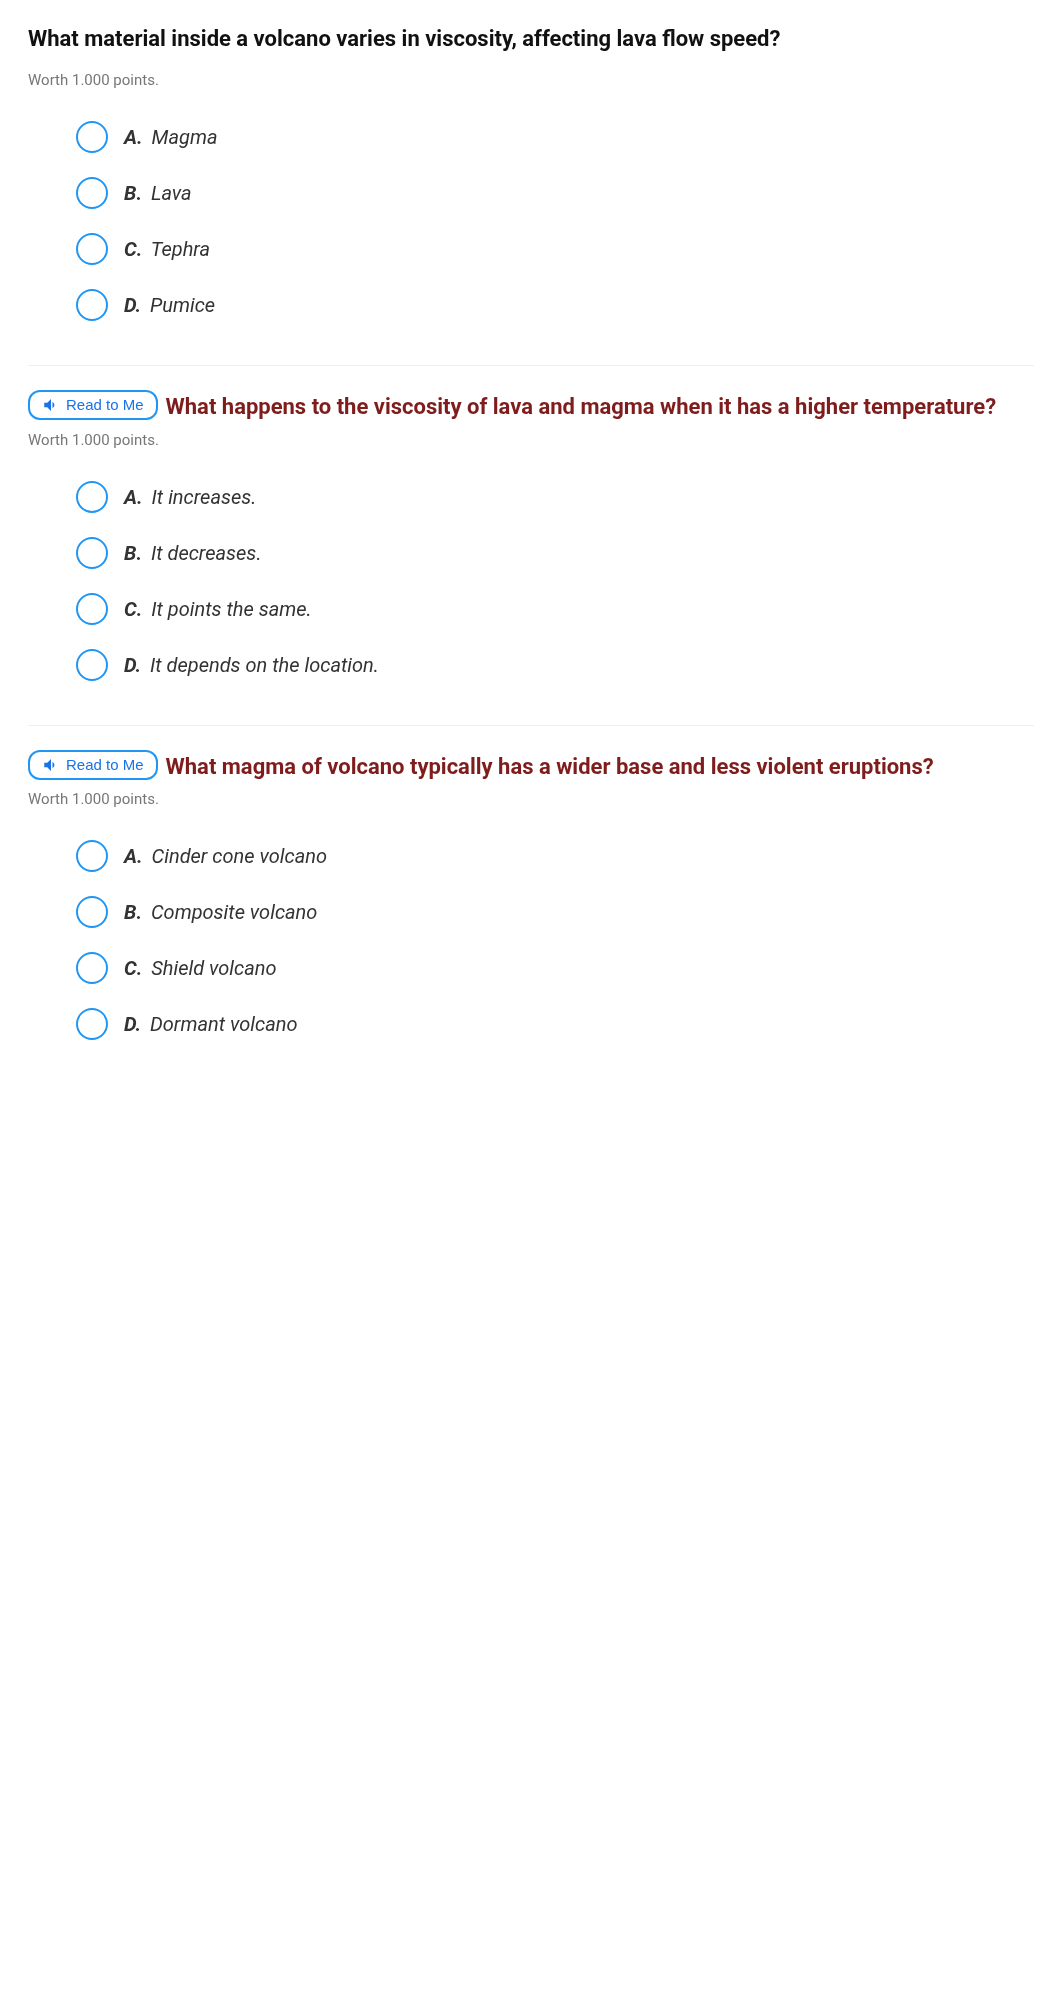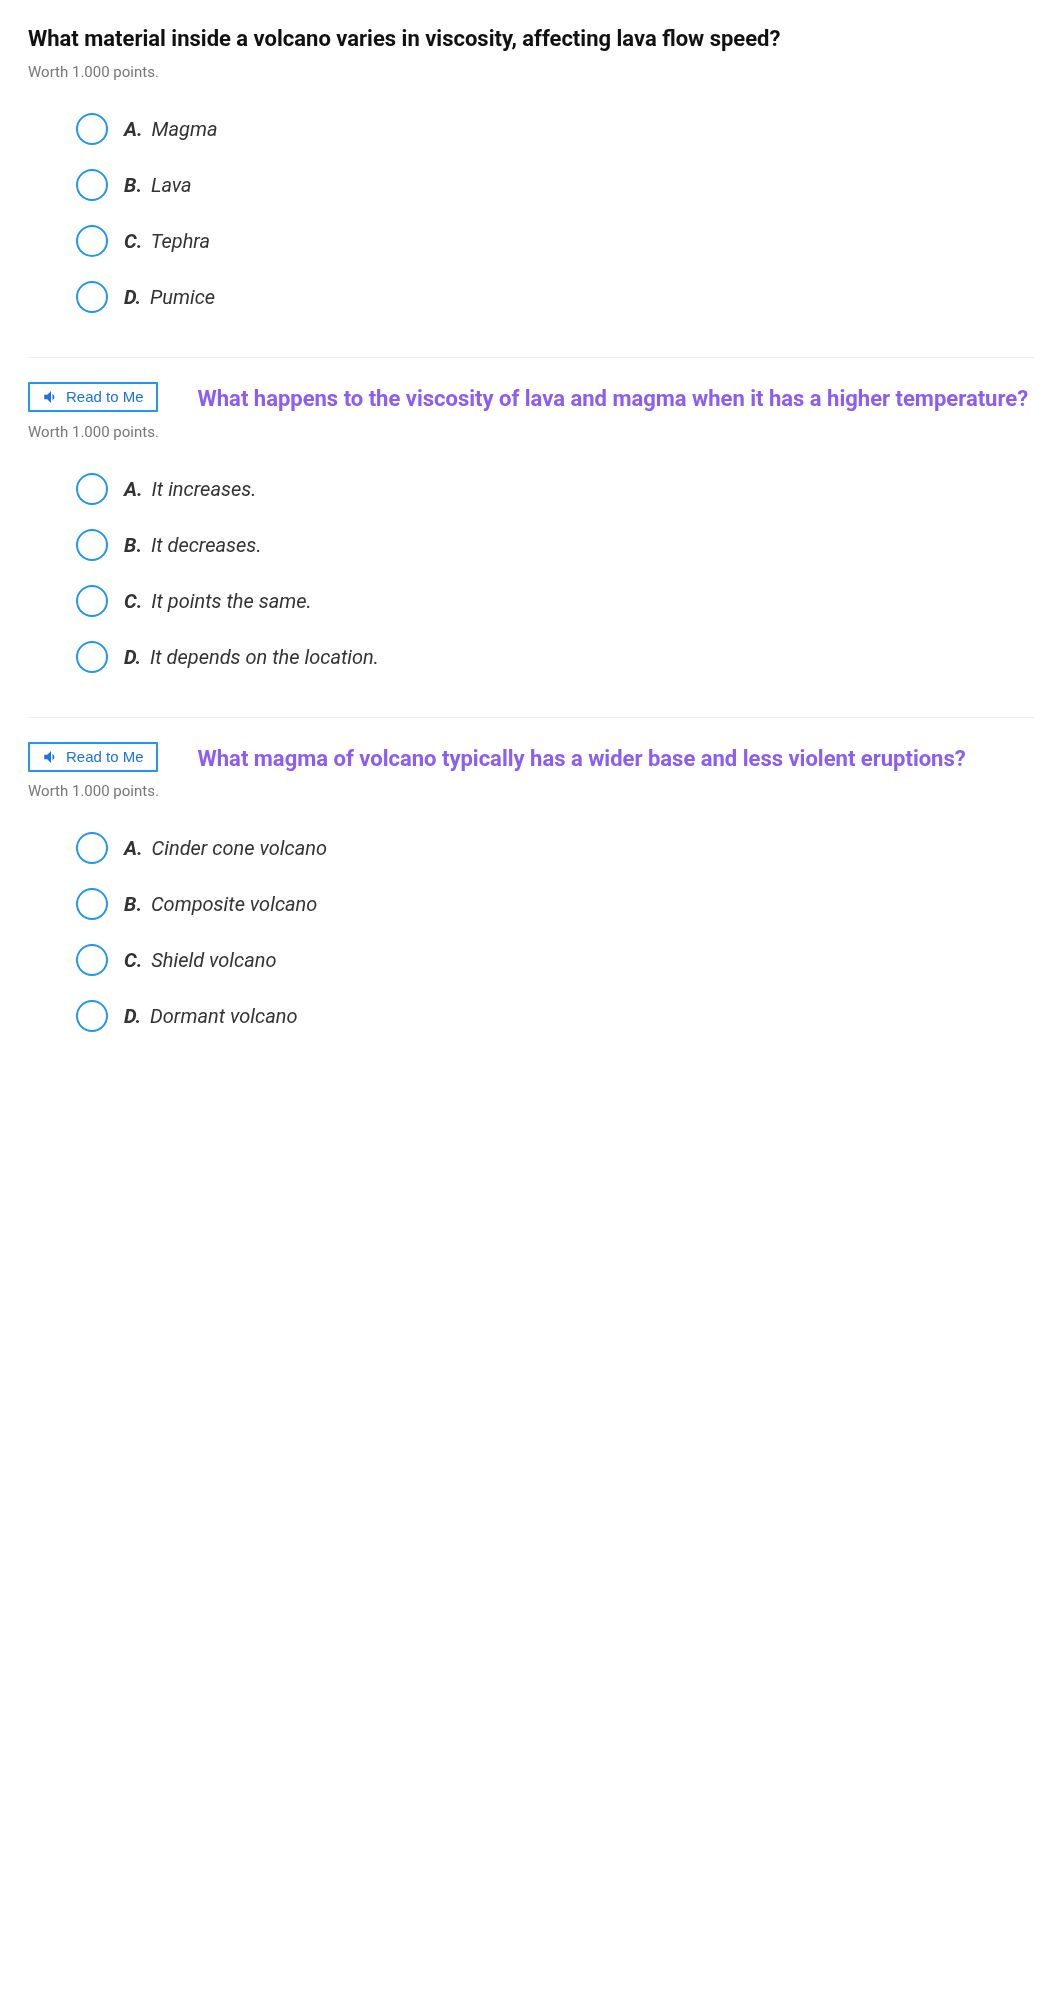--- a/index.html
+++ b/index.html
@@ -25,43 +25,42 @@
     .question-block:last-child {
       border-bottom: none;
     }
 
     .read-to-me-btn {
       display: inline-flex;
       align-items: center;
       gap: 6px;
       background: #ffffff;
       border: 2px solid #2196f3;
-      border-radius: 1px;
+      border-radius: 12px;
       padding: 4px 12px;
       color: #1a73e8;
       font-size: 15px;
       font-weight: 500;
       cursor: pointer;
       white-space: nowrap;
       flex-shrink: 0;
     }
 
     .read-to-me-btn .speaker-icon {
       width: 18px;
       height: 18px;
       fill: #1a73e8;
     }
 
     .question-text-inline {
       display: inline;
       font-size: 22px;
       font-weight: 700;
-      color: #8b5cf6;
+      color: #7f1d1d;
       line-height: 1.4;
-      margin-left: 32px;
     }
 
     .question-text-block {
       font-size: 22px;
       font-weight: 700;
       color: #111111;
       line-height: 1.4;
       margin-bottom: 4px;
     }
 
@@ -110,21 +109,21 @@
 
     .header-row {
       display: flex;
       align-items: baseline;
       flex-wrap: wrap;
       gap: 8px;
       margin-bottom: 4px;
     }
 
     .question-only {
-      margin-bottom: 8px;
+      margin-bottom: 16px;
     }
   </style>
 </head>
 <body>
 
 <div id="questions-container">
     <div class="question-block">
         <div class="question-only">
           <span class="question-text-block">What material inside a volcano varies in viscosity, affecting lava flow speed?</span>
         </div>

